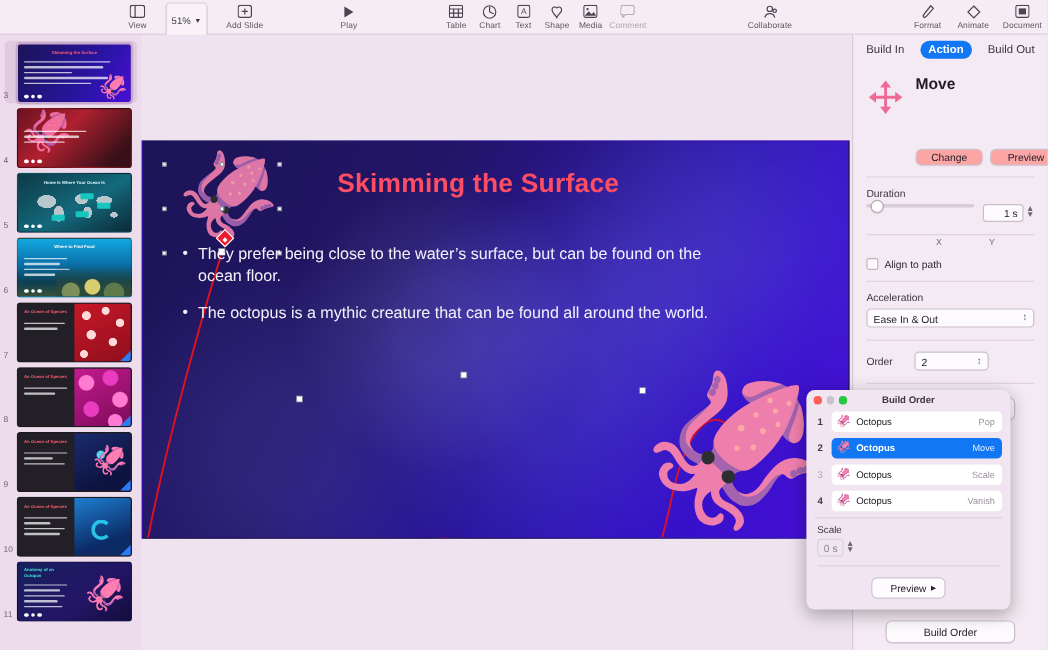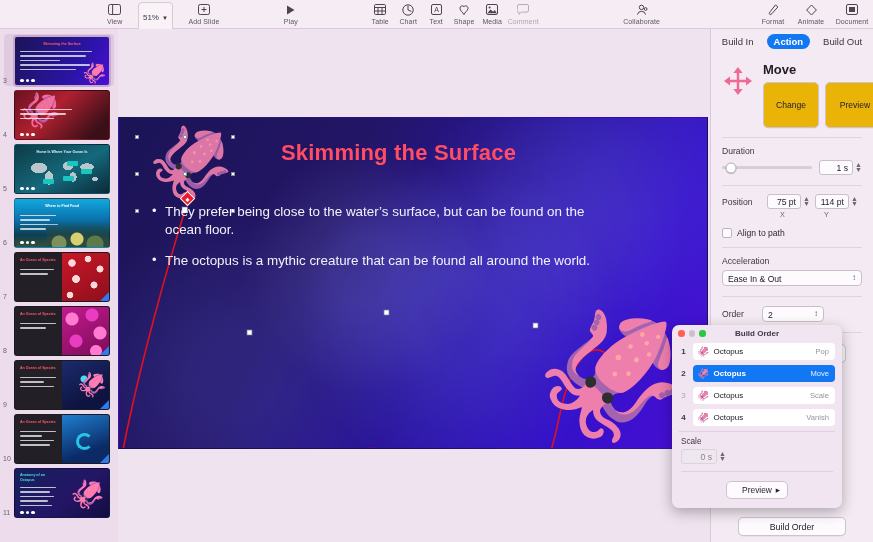--- a/index.html
+++ b/index.html
@@ -173,33 +173,34 @@
   .seg {
     padding: 2px 7px; border-radius: 9px; white-space: nowrap;
   }
   .seg.active { background: #1277f2; color: #fff; font-weight: 600; }
   .insp-pad { padding: 5px 11px 0 11px; }
   .action-head { display: flex; align-items: flex-start; gap: 9px; margin-top: 4px; }
   .move-icon { width: 32px; height: 32px; flex: 0 0 32px; margin-top: 3px; }
   .action-name { font-size: 13px; font-weight: bold; color: #201c24; margin-bottom: 5px; }
   .btn-row { display: flex; gap: 6px; }
   .btn {
-    background: #eab308; border: 1px solid #cfc2cf; border-radius: 5px;
-    font-size: 8.6px; color: #25212a; padding: 17px 0; text-align: center;
+    background: #fca5a5; border: 1px solid #cfc2cf; border-radius: 5px;
+    font-size: 8.6px; color: #25212a; padding: 1px 0; text-align: center;
     box-shadow: 0 0.5px 0.5px rgba(0,0,0,0.08);
+    margin-top: 42px;
   }
   .btn.change { width: 56px; }
   .btn.preview { width: 60px; position: relative; }
   .btn.preview::after {
     content: "\25B6"; position: absolute; right: 6px; top: 50%;
     transform: translateY(-50%); font-size: 6px; color: #25212a;
   }
   .divider { height: 1px; background: #e0d2e0; margin: 9px 0 0 0; }
   .field-label { font-size: 8.6px; color: #3b3640; margin: 8px 0 4px 0; }
-  .slider-row { display: flex; align-items: center; gap: 7px; }
+  .slider-row { display: flex; gap: 7px; }
   .slider {
     position: relative; flex: 1; height: 3px; background: #d8ccd8; border-radius: 2px;
   }
   .slider .knob {
     position: absolute; left: 10%; top: 50%; transform: translate(-50%,-50%);
     width: 11px; height: 11px; border-radius: 50%; background: #fff;
     border: 1px solid #b9adb9; box-shadow: 0 0.5px 1px rgba(0,0,0,0.2);
   }
   .stepper {
     display: flex; align-items: center; gap: 2px;
@@ -725,37 +726,20 @@
           <div class="num-box" style="width:34px">1 s</div>
           <div class="arrows">
               <span>▲</span>
               <span>▼</span>
             </div>
         </div>
       </div>
 
       <div class="divider" style="margin-top:10px"></div>
 
-      <div class="pos-row" style="margin-top:8px">
-        <div class="pos-label">Position</div>
-        <div class="stepper">
-          <div class="num-box" style="width:34px">75 pt</div>
-          <div class="arrows">
-              <span>▲</span>
-              <span>▼</span>
-            </div>
-        </div>
-        <div class="stepper">
-          <div class="num-box" style="width:34px">114 pt</div>
-          <div class="arrows">
-              <span>▲</span>
-              <span>▼</span>
-            </div>
-        </div>
-      </div>
       <div class="axis-row">
         <span style="width:40px"></span>
         <span style="width:41px;text-align:center">X</span>
         <span style="width:47px;text-align:center">Y</span>
       </div>
 
       <div class="checkbox-row">
         <div class="cbox"></div>
         <div class="cbox-label">Align to path</div>
       </div>
@@ -828,21 +812,21 @@
         </div>
       </div>
     </div>
 
     <div class="bp-divider"></div>
 
     <div class="bp-fields">
       <div class="bp-col">
         <div class="bp-flabel">Scale</div>
         <div class="bp-delay">
-          <div class="num-box dim" style="width:36px">0 s</div>
+          <div class="num-box dim" style="width:22px">0 s</div>
           <div class="arrows">
               <span>▲</span>
               <span>▼</span>
             </div>
         </div>
       </div>
     </div>
 
     <div class="bp-divider2"></div>
 

